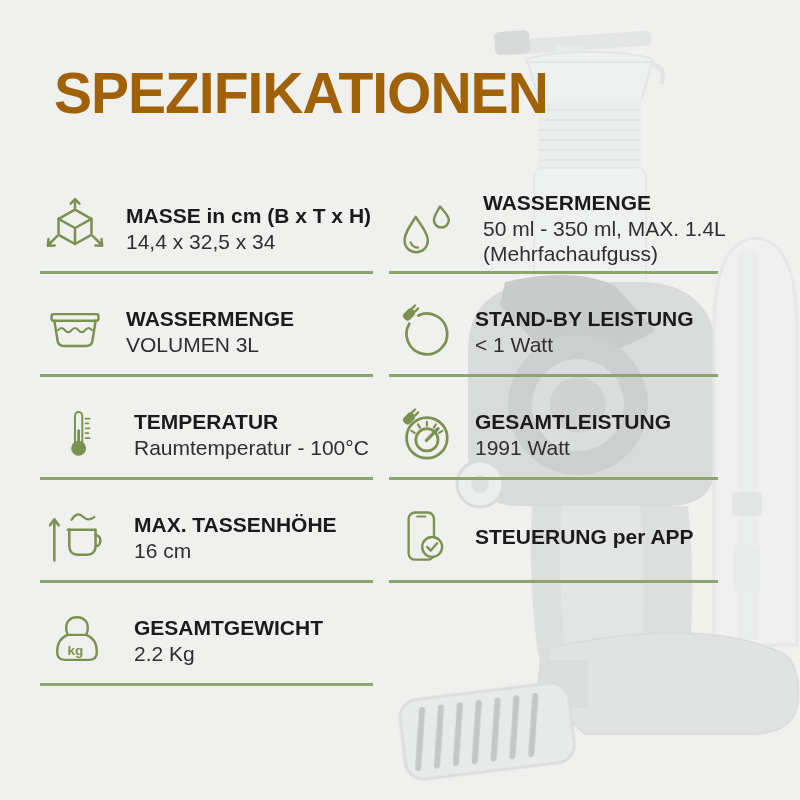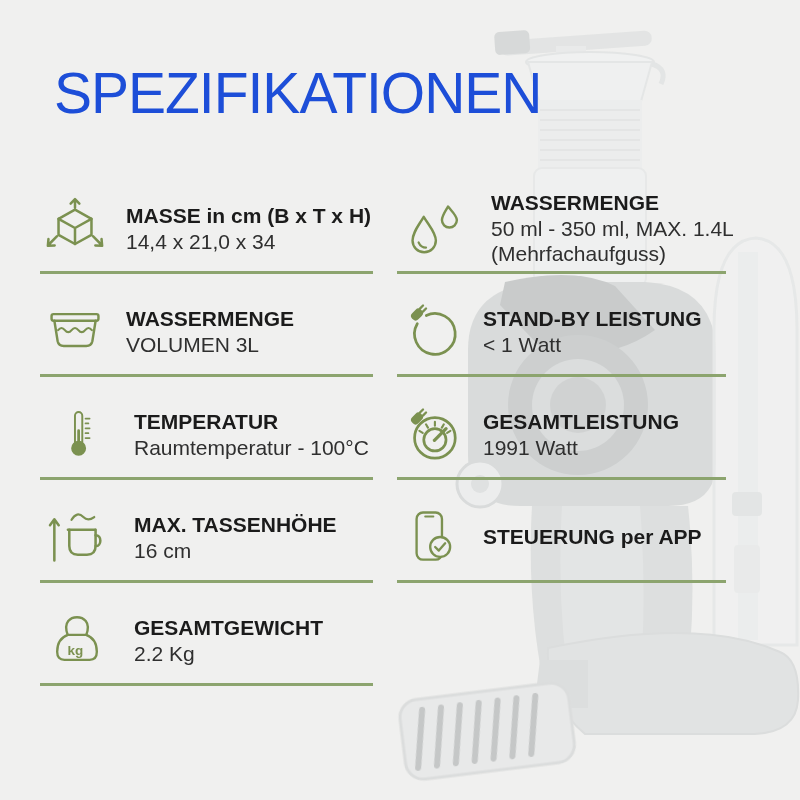--- a/index.html
+++ b/index.html
@@ -9,30 +9,30 @@
     font-family:"Liberation Sans", sans-serif;
     -webkit-font-smoothing:antialiased;
   }
   .stage{position:absolute;inset:0;}
 
   
   .machine-bg{position:absolute;inset:0;pointer-events:none;}
 
   .page-title{
     position:absolute;left:54px;top:60px;z-index:3;
-    font-size:57px;font-weight:normal;letter-spacing:-1px;
-    color:#1d4ed8;white-space:nowrap;
+    font-size:57px;font-weight:bold;letter-spacing:-1px;
+    color:#a16207;white-space:nowrap;
   }
 
   .spec-grid{
     position:absolute;left:40px;top:171px;z-index:2;
     width:680px;
     display:grid;
     grid-template-columns:333px 329px;
-    column-gap:24px;
+    column-gap:16px;
     grid-auto-rows:103px;
     grid-auto-flow:row;
   }
   .cell{
     display:flex;align-items:center;
     border-bottom:3px solid #8ca46e;
     padding-top:14px;box-sizing:border-box;
   }
   .icon-box{flex:0 0 auto;display:flex;align-items:center;justify-content:center;}
   .col-l .icon-box{width:66px;margin:0 18px 0 2px;}
@@ -123,21 +123,21 @@
         <svg class="spec-icon" width="62" height="62" viewBox="0 0 64 64" fill="none" stroke="#7b9150" stroke-width="2.6" stroke-linecap="round" stroke-linejoin="round">
           <path d="M32 13 L49 22.5 V39 L32 48.5 L15 39 V22.5 Z"></path>
           <path d="M15 22.5 L32 32 L49 22.5 M32 32 V48.5"></path>
           <path d="M32 11 V2.5 M27.5 6.8 L32 2.2 L36.5 6.8"></path>
           <path d="M13.5 40.5 L4.2 49.8 M4.6 43.4 L4 50.4 L11 50"></path>
           <path d="M50.5 40.5 L59.8 49.8 M59.4 43.4 L60 50.4 L53 50"></path>
         </svg>
       </div>
       <div class="spec-text">
         <div class="spec-heading">MASSE in cm (B x T x H)</div>
-        <div class="spec-value">14,4 x 21,0 x 34</div>
+        <div class="spec-value">14,4 x 32,5 x 34</div>
       </div>
     </div>
 
     <div class="cell col-r">
       <div class="icon-box">
         <svg class="spec-icon" width="56" height="58" viewBox="0 0 60 60" fill="none" stroke="#7b9150" stroke-width="2.6" stroke-linecap="round" stroke-linejoin="round">
           <path d="M19 18 C13 28 7 35 7 43.5 A12.5 12.5 0 0 0 32 43.5 C32 35 25 28 19 18 Z"></path>
           <path d="M13.5 45.5 Q16 51 21.5 51" stroke-width="2.3"></path>
           <path d="M45 7 C41.5 13 38.5 17 38.5 21.5 A8 8 0 0 0 54.5 21.5 C54.5 17 50 13 45 7 Z"></path>
         </svg>

